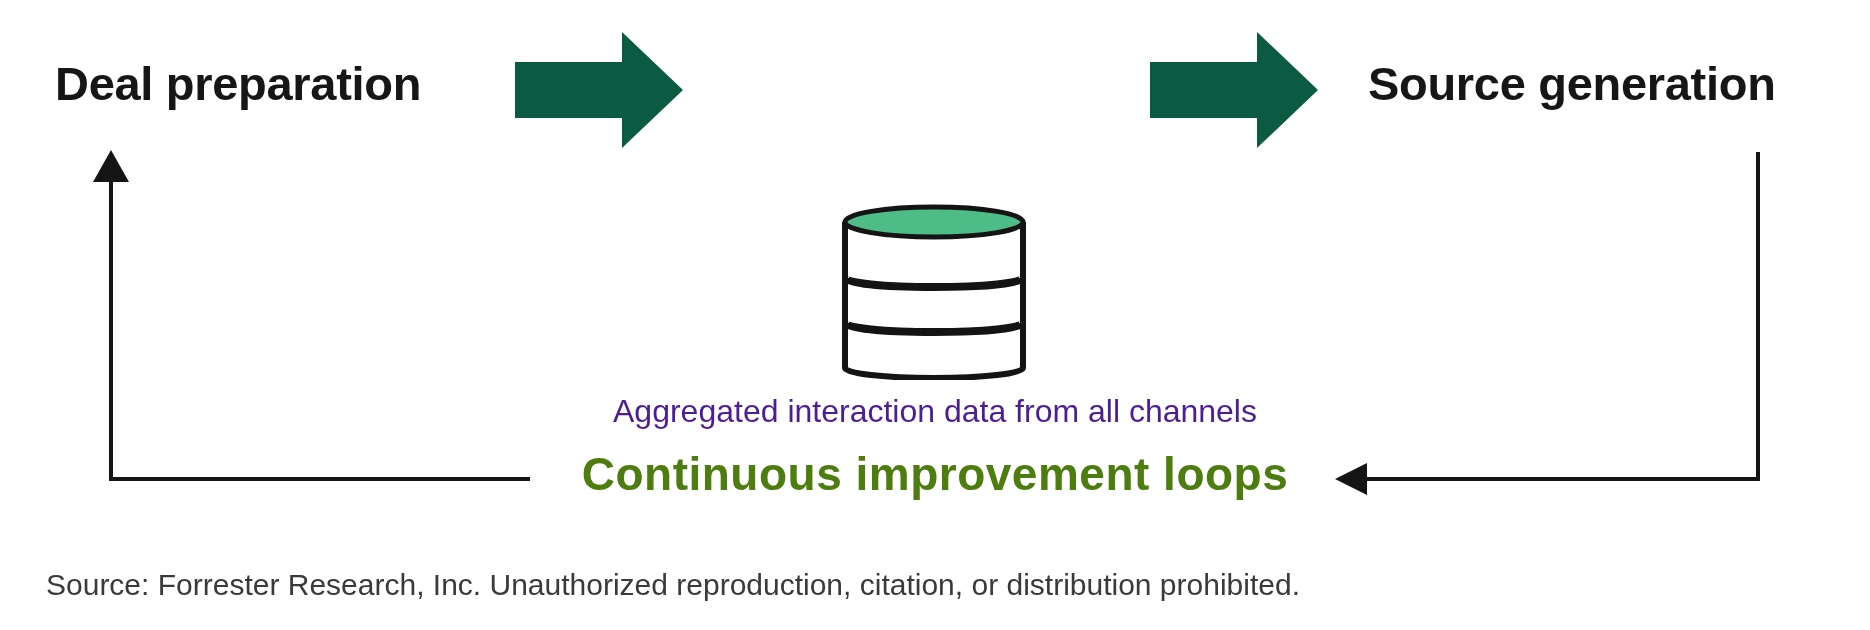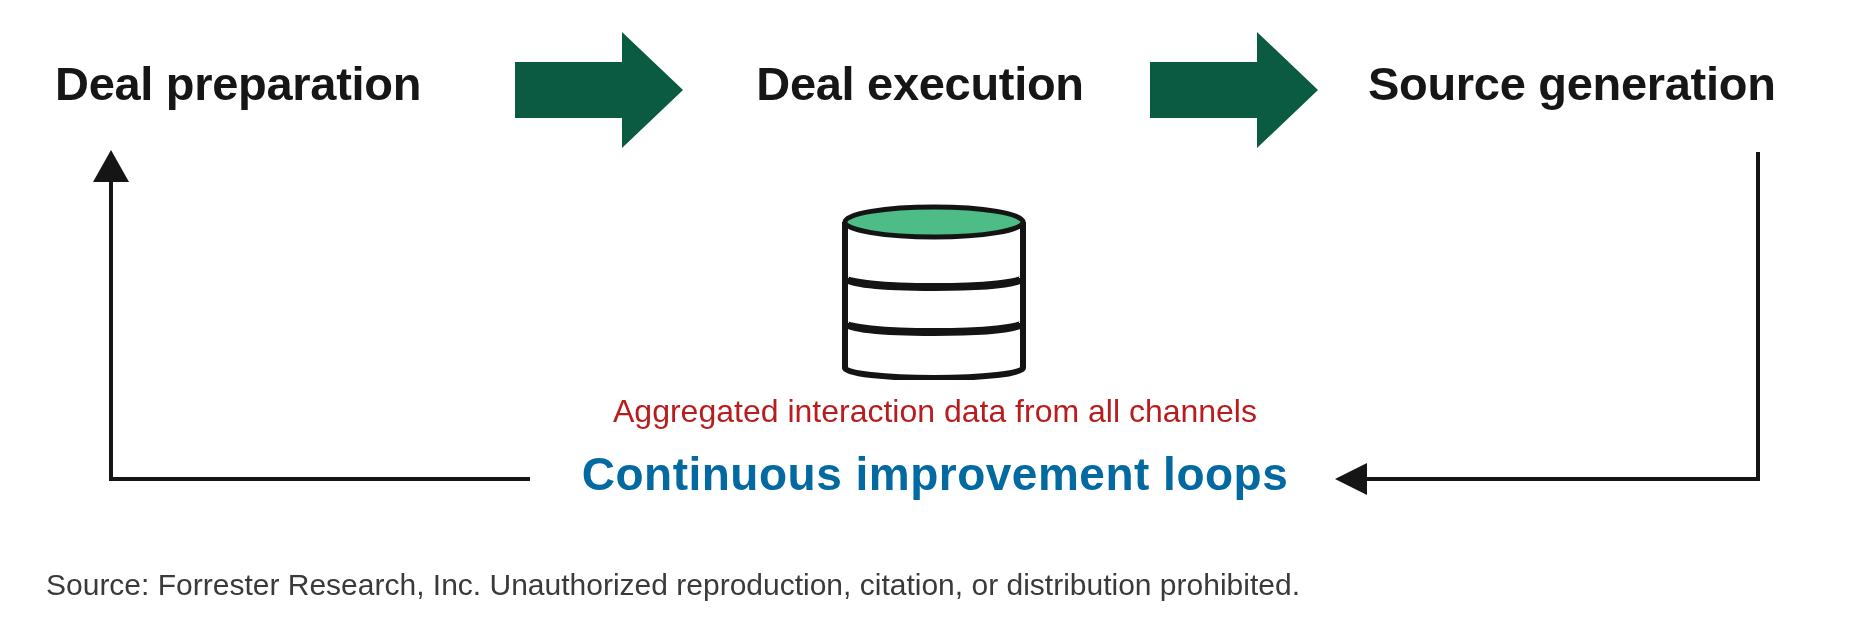--- a/index.html
+++ b/index.html
@@ -22,31 +22,31 @@
     line-height:1.1;
   }
   .flow-arrow{position:absolute;top:32px;width:168px;height:116px;}
   .db-icon{position:absolute;left:842px;top:200px;width:184px;height:180px;}
   .db-caption{
     position:absolute;
     left:935px;top:394px;
     transform:translateX(-50%);
     font-size:32px;
     font-weight:400;
-    color:#b91c1c;
+    color:#4c1d95;
     white-space:nowrap;
     line-height:1.1;
   }
   .loop-label{
     position:absolute;
     left:935px;top:449px;
     transform:translateX(-50%);
     font-size:46px;
     font-weight:700;
-    color:#0369a1;
+    color:#4d7c0f;
     letter-spacing:0.5px;
     white-space:nowrap;
     line-height:1.1;
   }
   .loop-svg{position:absolute;left:0;top:0;width:1870px;height:630px;pointer-events:none;}
   .source-note{
     position:absolute;
     left:46px;top:568px;
     font-size:30px;
     font-weight:400;
@@ -59,21 +59,20 @@
 <body>
 
 <div class="stage">
 
   <div class="stage-label" style="left:55px;">Deal preparation</div>
 
   <svg class="flow-arrow" style="left:515px;" viewBox="0 0 168 116">
     <polygon points="0,30 107,30 107,0 168,58 107,116 107,86 0,86" fill="#0b5b43"></polygon>
   </svg>
 
-  <div class="stage-label" style="left:920px;transform:translateX(-50%);">Deal execution</div>
 
   <svg class="flow-arrow" style="left:1150px;" viewBox="0 0 168 116">
     <polygon points="0,30 107,30 107,0 168,58 107,116 107,86 0,86" fill="#0b5b43"></polygon>
   </svg>
 
   <div class="stage-label" style="left:1368px;">Source generation</div>
 
   <svg class="db-icon" viewBox="0 0 184 180">
 
     <path d="M 3 22 L 3 168 A 89 10 0 0 0 181 168 L 181 22" fill="#ffffff" stroke="#141414" stroke-width="6"></path>

